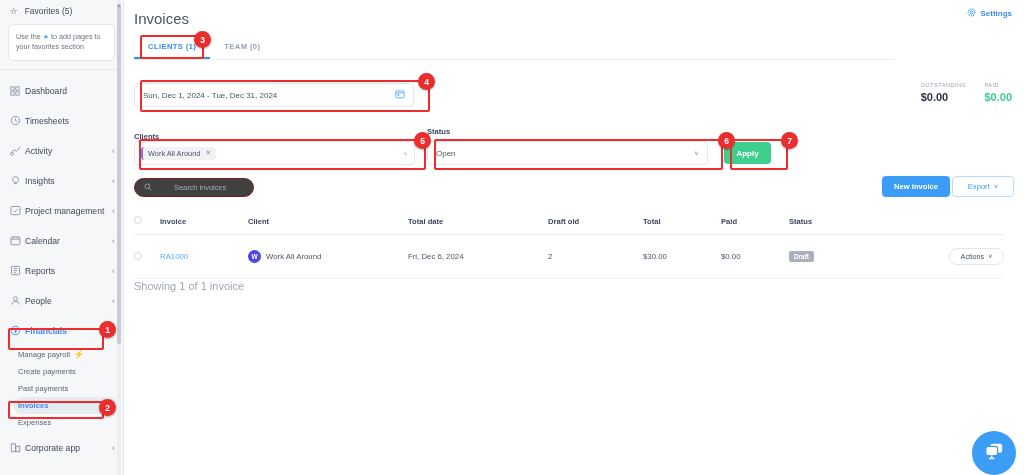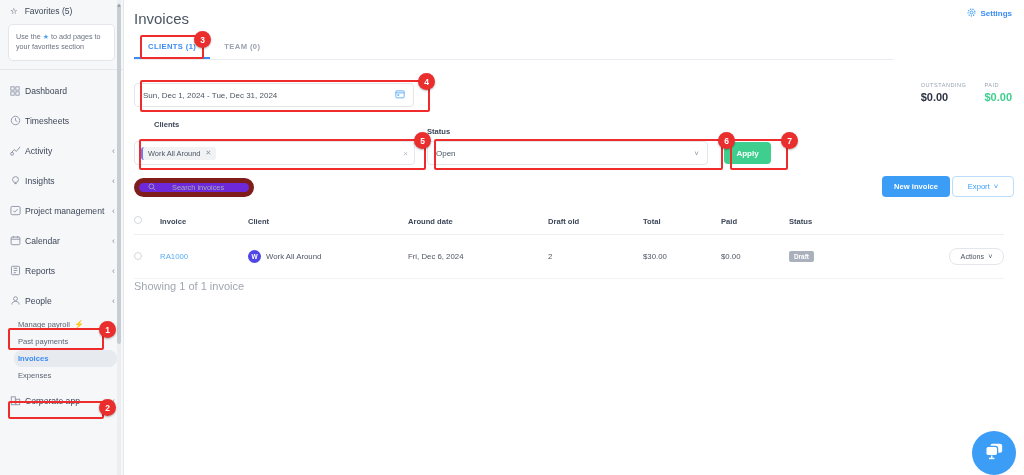--- a/index.html
+++ b/index.html
@@ -98,21 +98,21 @@
     font-size: 8px; color: #4b5563; cursor: pointer;
   }
   .date-field .cal { margin-left: auto; color: #5aaef5; font-size: 10px; }
 
   .totals { position: absolute; right: 12px; top: 82px; display: flex; gap: 18px; text-align: left; }
   .tot-lbl { font-size: 5.6px; letter-spacing: .5px; color: #9aa2b0; }
   .tot-val { font-size: 11px; font-weight: bold; color: #2c3444; margin-top: 3px; }
   .tot-val.green { color: #3ecf8e; }
 
   .flabel { position: absolute; font-size: 7.6px; color: #3d4759; font-weight: bold; }
-  .clients-label { left: 10px; top: 120px; margin-left: 20px; }
+  .clients-label { left: 10px; top: 132px; }
   .status-label { left: 303px; top: 127px; }
 
   .clients-field {
     position: absolute; left: 10px; top: 141px;
     width: 281px; height: 24px;
     border: 1px solid #e3e6ea; border-radius: 4px; background: #fff;
     display: flex; align-items: center; padding: 0 6px;
   }
   .chip {
     display: flex; align-items: center; gap: 5px;
@@ -136,22 +136,22 @@
     position: absolute; left: 600px; top: 142px;
     width: 47px; height: 22px;
     background: #3ecf8e; color: #fff; border: none; border-radius: 4px;
     font-size: 8px; font-weight: bold; cursor: pointer;
     font-family: "Liberation Sans", sans-serif;
   }
 
   .search-box {
     position: absolute; left: 10px; top: 178px;
     width: 120px; height: 19px;
-    border: 5px solid #7f1d1d; border-radius: 12px; background: #6d28d9;
-    display: flex; align-items: center; gap: 16px; padding: 0 9px;
+    border: 1px solid #7f1d1d; border-radius: 12px; background: #404040;
+    display: flex; align-items: center; gap: 22px; padding: 0 9px;
     font-size: 7.4px; color: #a8aeb9; cursor: text;
   }
 
   .new-invoice-btn {
     position: absolute; right: 74px; top: 176px;
     width: 68px; height: 21px;
     background: #3b9df5; color: #fff; border: none; border-radius: 4px;
     font-size: 7.6px; font-weight: bold; cursor: pointer;
     font-family: "Liberation Sans", sans-serif;
   }
@@ -320,25 +320,38 @@
         <span class="nic">
           <svg width="11" height="11" viewBox="0 0 12 12">
               <circle cx="6" cy="4" r="2.1" fill="none" stroke="currentColor" stroke-width="1"></circle>
               <path d="M2 10.4c0-2.2 1.8-3.4 4-3.4s4 1.2 4 3.4" fill="none" stroke="currentColor" stroke-width="1"></path>
             </svg>
         </span>
         <span class="nlabel">People</span>
         <span class="chev">‹</span>
       </div>
 
+      <div class="nav-item active">
+        <span class="nic">
+          <svg width="11" height="11" viewBox="0 0 12 12">
+              <circle cx="6" cy="6" r="4.6" fill="none" stroke="currentColor" stroke-width="1"></circle>
+              <path d="M6 3.2v5.6M7.4 4.4c-.4-.5-2.6-.7-2.6.5s2.6.5 2.6 1.7c0 1.2-2.2 1-2.6.5" fill="none" stroke="currentColor" stroke-width=".9"></path>
+            </svg>
+        </span>
+        <span class="nlabel">Financials</span>
+        <span class="chev">⌄</span>
+      </div>
 
       <div class="sub-list">
         <div class="sub-item">
           <span>Manage payroll</span>
           <span class="bolt">⚡</span>
+        </div>
+        <div class="sub-item">
+          <span>Create payments</span>
         </div>
         <div class="sub-item">
           <span>Past payments</span>
         </div>
         <div class="sub-item selected">
           <span>Invoices</span>
         </div>
         <div class="sub-item">
           <span>Expenses</span>
         </div>
@@ -432,21 +445,21 @@
     </div>
 
     <table class="inv">
       <thead>
         <tr>
           <th style="width:26px">
             <span class="rad"></span>
           </th>
           <th style="width:88px">Invoice</th>
           <th style="width:160px">Client</th>
-          <th style="width:140px">Around date</th>
+          <th style="width:140px">Total date</th>
           <th style="width:95px">Draft old</th>
           <th style="width:78px">Total</th>
           <th style="width:68px">Paid</th>
           <th style="width:120px">Status</th>
           <th></th>
         </tr>
       </thead>
       <tbody>
         <tr>
           <td>

